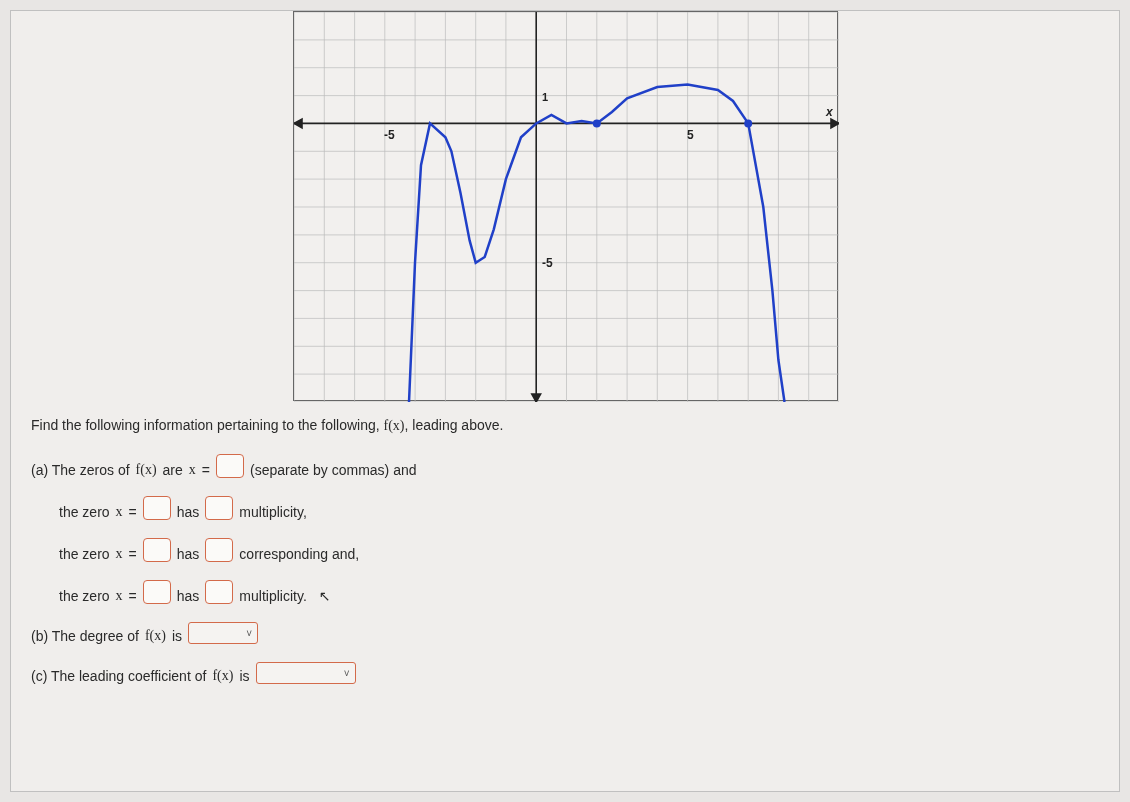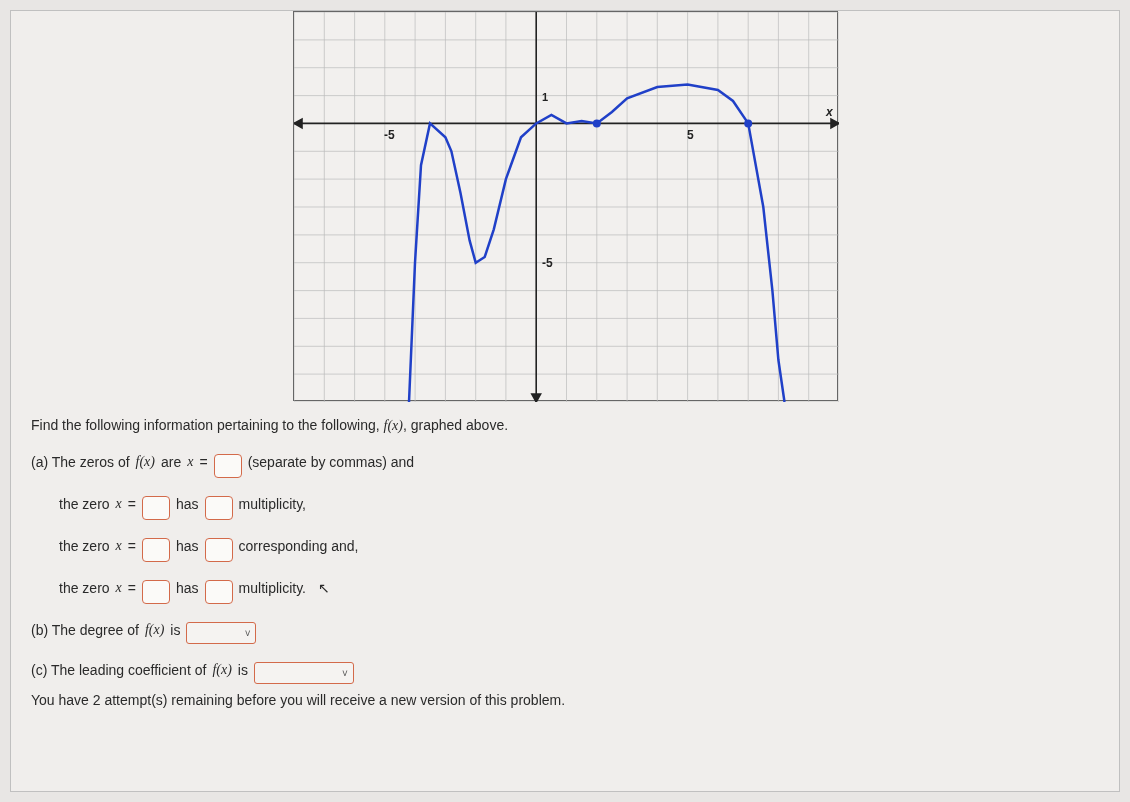--- a/index.html
+++ b/index.html
@@ -35,27 +35,27 @@
     .question-text {
       font-size: 14px;
       line-height: 1.45;
       margin-bottom: 6px;
     }
     .question-list {
       margin-top: 18px;
     }
     .row {
       display: flex;
-      align-items: flex-start;
+      align-items: flex-end;
       gap: 6px;
       margin: 18px 0;
       font-size: 14px;
     }
     .row.indent { margin-left: 28px; }
-    .math { font-style: italic; font-family: "Times New Roman", serif; }
+    .math { font-family: "Times New Roman", serif; }
     .input-box {
       border: 1.5px solid #d36a4a;
       border-radius: 4px;
       background: #fbfaf8;
       width: 28px;
       height: 24px;
       display: inline-block;
     }
     .select-box {
       border: 1.5px solid #d36a4a;
@@ -144,21 +144,21 @@
 
         <path d="M 115,390 L 121,250.7 L 127,153.2 L 136,111.4 L 151.4,125.3 L 157.4,139.3 L 166.5,181 L 175.6,228.4 L 181.7,250.7 L 190.7,245 L 199.8,217.3 L 211.9,167.1 L 227,125.3 L 242.2,111.4 L 257.4,103 L 272.5,111.4 L 287.6,109 L 302.8,111.4 L 317.9,100 L 333.1,86.3 L 363.3,75 L 393.6,72.4 L 423.9,78 L 439,89 L 454.2,111.4 L 469.3,195 L 478.4,278.6 L 484.4,348 L 490.5,390" fill="none" stroke="#2040c8" stroke-width="2.5"></path>
 
         <circle cx="302.8" cy="111.4" r="4" fill="#2040c8"></circle>
         <circle cx="454.2" cy="111.4" r="4" fill="#2040c8"></circle>
       </svg>
     </div>
   </div>
 
   <div class="question-text">
-    <span>Find the following information pertaining to the following, </span><span class="math">f(x)</span><span>, graphed above.</span>
+    <span>Find the following information pertaining to the following, </span><span class="math">f(x)</span><span>, leading above.</span>
   </div>
 
   <div class="question-list">
 
     <div class="row">
       <span>(a) The zeros of </span>
       <span class="math">f(x)</span>
       <span> are </span>
       <span class="math">x</span>
       <span> = </span>
@@ -204,17 +204,16 @@
       <span class="select-box"></span>
     </div>
 
     <div class="row" style="margin-bottom:6px">
       <span>(c) The leading coefficient of </span>
         <span class="math">f(x)</span>
         <span> is </span>
       <span class="select-box" style="min-width:100px"></span>
     </div>
 
-    <div class="question-text" style="margin-top:6px">You have 2 attempt(s) remaining before you will receive a new version of this problem.</div>
 
   </div>
 
 </div>
 
 </body></html>

